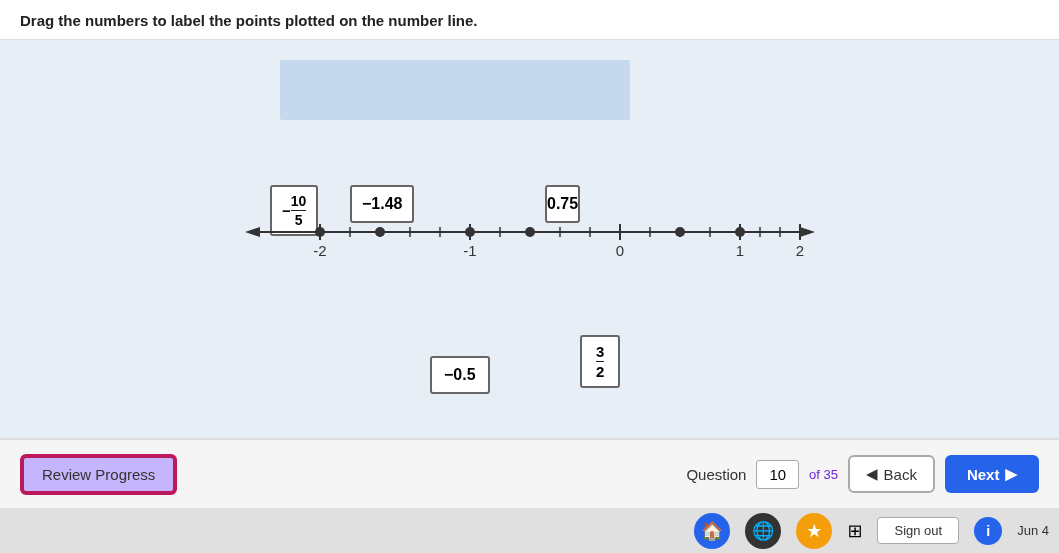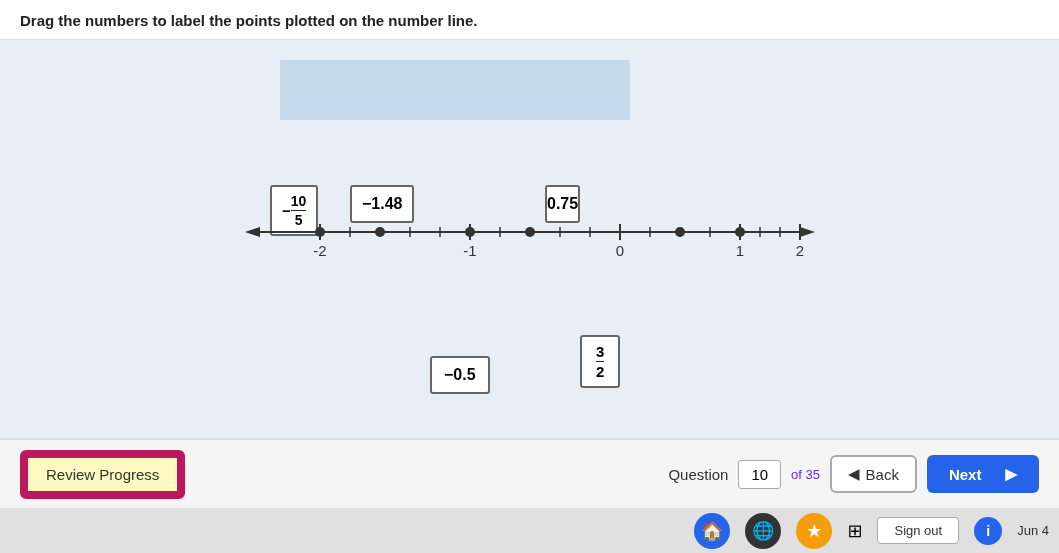--- a/index.html
+++ b/index.html
@@ -84,22 +84,22 @@
       background: #f5f5f5;
       border-top: 2px solid #ddd;
       display: flex;
       align-items: center;
       padding: 0 20px;
       justify-content: space-between;
       flex: 0 0 auto;
     }
 
     .review-progress-btn {
-      border: 8px solid #be185d;
-      background: #fef9c3;
+      border: 4px solid #be185d;
+      background: #c4b5fd;
       border-radius: 6px;
       padding: 8px 18px;
       font-size: 15px;
       color: #333;
       cursor: pointer;
       font-weight: 500;
     }
 
     .question-nav {
       display: flex;
@@ -141,21 +141,21 @@
     .next-btn {
       background: #2563eb;
       border: none;
       border-radius: 6px;
       padding: 10px 22px;
       font-size: 15px;
       color: #fff;
       cursor: pointer;
       display: flex;
       align-items: center;
-      gap: 24px;
+      gap: 6px;
       font-weight: 600;
     }
 
     
     .taskbar {
       height: 45px;
       background: #e0e0e0;
       display: flex;
       align-items: center;
       padding: 0 10px;

